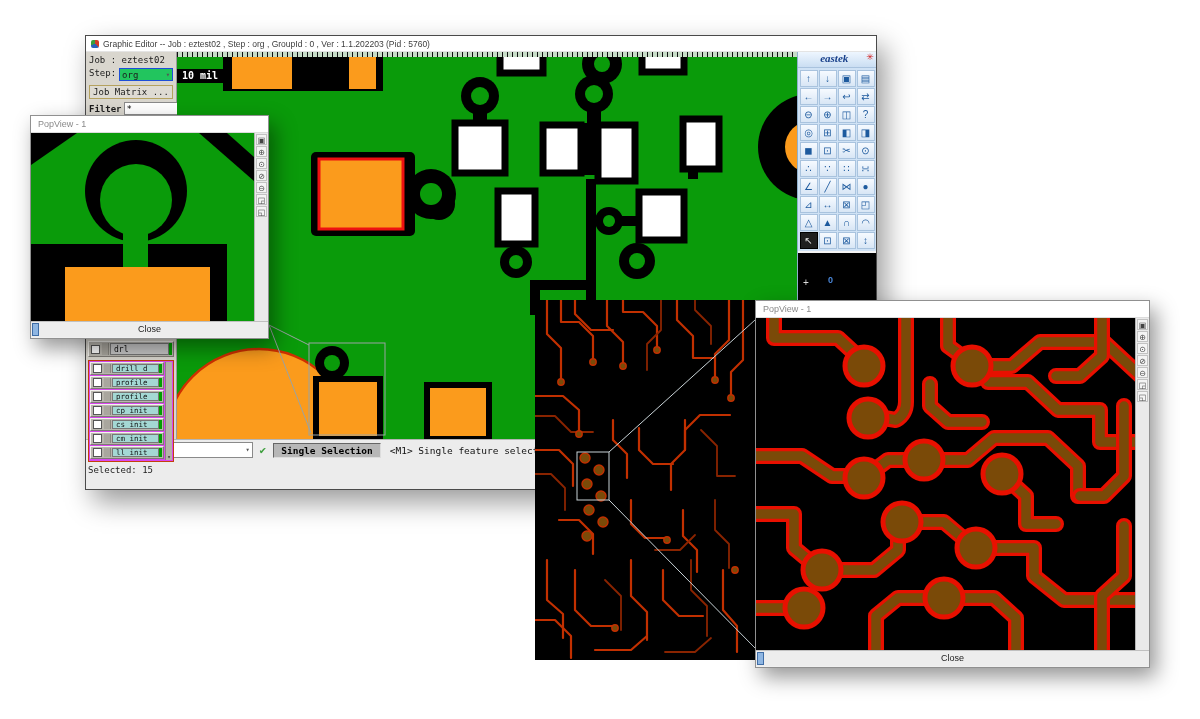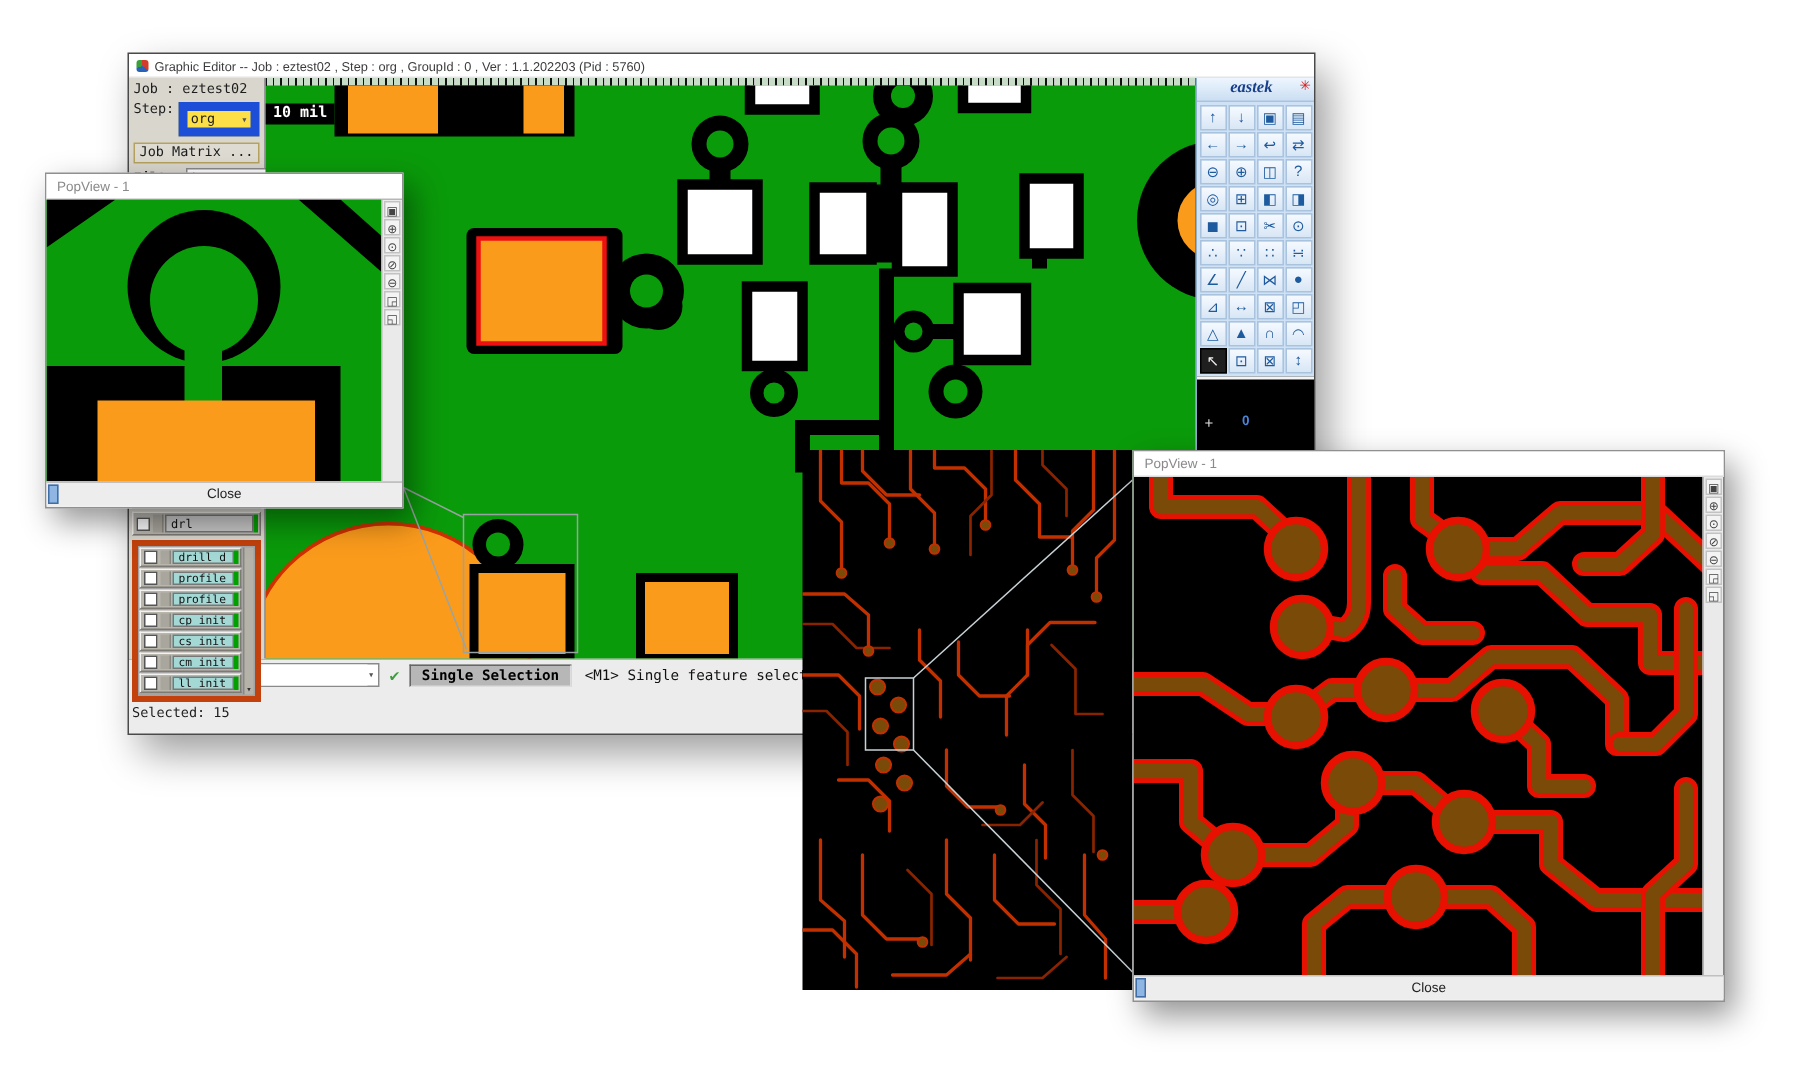--- a/index.html
+++ b/index.html
@@ -18,37 +18,37 @@
     font-size:9.5px;color:#111;border-bottom:1px solid #cfcfcf;}
   .menu-item{padding:0 6px;cursor:default;}
   .win-body{display:flex;height:387px;}
 
   
   .left-panel{width:90px;flex:0 0 90px;background:#d9d6ce;border-right:1px solid #9a9a9a;
     position:relative;font-family:"DejaVu Sans Mono",monospace;font-size:9px;color:#1c1c1c;}
   .job-line{padding:3px 3px 1px;white-space:nowrap;}
   .step-line{display:flex;align-items:flex-start;gap:3px;padding:2px 3px 1px;}
   .step-select{flex:1;display:flex;justify-content:space-between;align-items:center;
-    background:#fde047;border:6px solid #1d4ed8;padding:0 2px;height:11px;}
+    background:#22c55e;border:1px solid #1d4ed8;padding:0 2px;height:11px;}
   .step-select .chev{font-size:7px;color:#555;}
   .job-matrix{display:block;margin:3px 3px 1px;width:84px;background:#dedbd3;
     border:1px solid #b5a25f;font-family:"DejaVu Sans Mono",monospace;font-size:9px;padding:1px 0;color:#1c1c1c;}
   .filter-line{display:flex;gap:2px;padding:2px 3px;align-items:center;}
   .filter-label{font-weight:bold;}
   .filter-input{flex:1;width:50px;height:11px;border:1px solid #8a8a8a;
     font-family:"DejaVu Sans Mono",monospace;font-size:9px;padding:0 2px;background:#fff;}
   .layer-list{position:absolute;left:2px;right:2px;top:271px;}
   .lrow{display:flex;align-items:center;height:12px;margin-bottom:2px;background:#b9b6ae;
     border:1px solid #7d7a74;border-top-color:#f4f2ee;border-left-color:#f4f2ee;padding:1px;}
   .lrow .cb{width:7px;height:7px;flex:0 0 7px;background:#fff;border:1px solid #555;margin:0 2px 0 1px;}
   .lrow .handle{width:6px;flex:0 0 6px;align-self:stretch;background:#a9a69e;border-right:1px solid #8a877f;margin-right:1px;}
   .lrow .lname{flex:1;font-size:8px;padding-left:3px;align-self:stretch;display:flex;align-items:center;
     border:1px solid #777;color:#111;overflow:hidden;white-space:nowrap;}
   .lrow .cap{width:3px;flex:0 0 3px;align-self:stretch;background:#00a000;}
-  .layer-group{border:4px solid #c2410c;padding:1px 9px 1px 1px;position:relative;margin-top:3px;background:#a3a3a3;}
+  .layer-group{border:1px solid #c2410c;padding:1px 9px 1px 1px;position:relative;margin-top:3px;background:#d946ef;}
   .layer-group .lrow{height:9px;margin-bottom:1px;}
   .layer-group .lrow .lname{font-size:7.5px;}
   .group-scroll{position:absolute;right:1px;top:1px;bottom:1px;width:6px;background:#b5b2aa;
     border-left:1px solid #8a877f;font-size:6px;color:#333;display:flex;align-items:flex-end;justify-content:center;}
   .selected-line{margin-top:3px;font-size:9px;}
 
   
   .canvas{width:620px;flex:0 0 620px;position:relative;background:#0a9b0a;overflow:hidden;}
   .ruler{position:absolute;left:0;top:0;width:100%;height:5px;
     background-image:repeating-linear-gradient(90deg,#111 0 1px,rgba(232,232,232,.85) 1px 5px),

